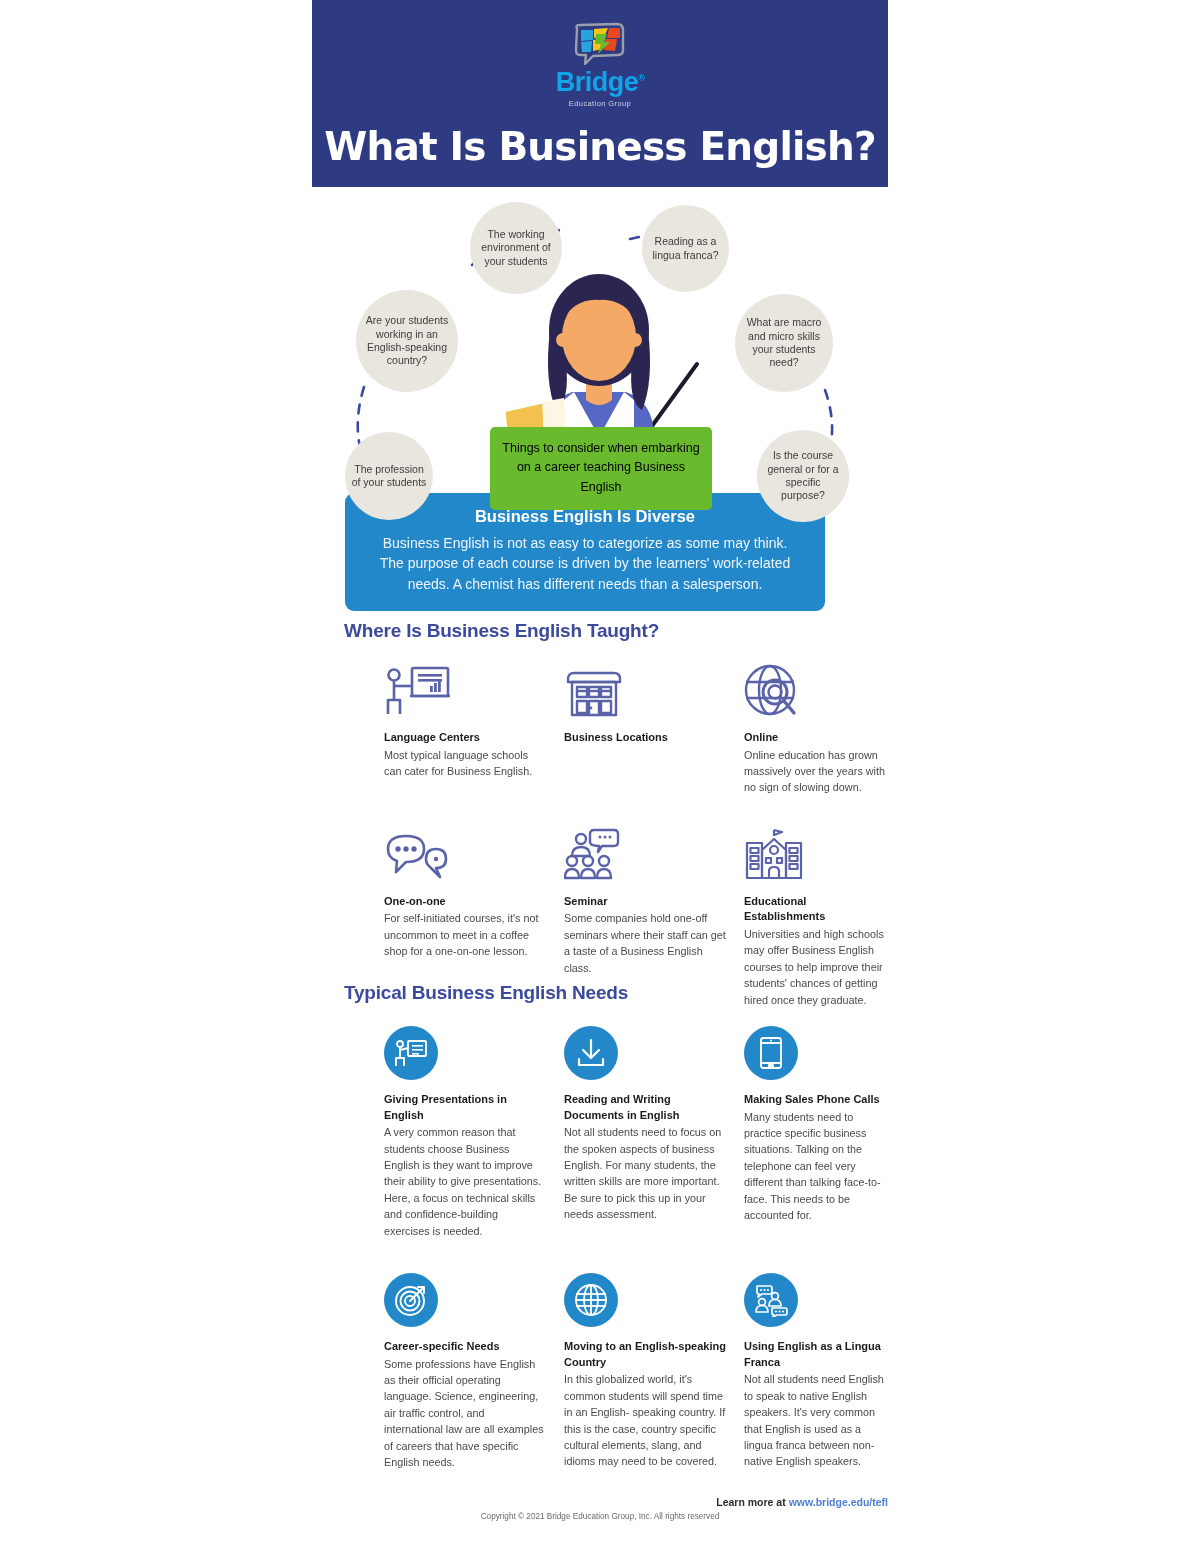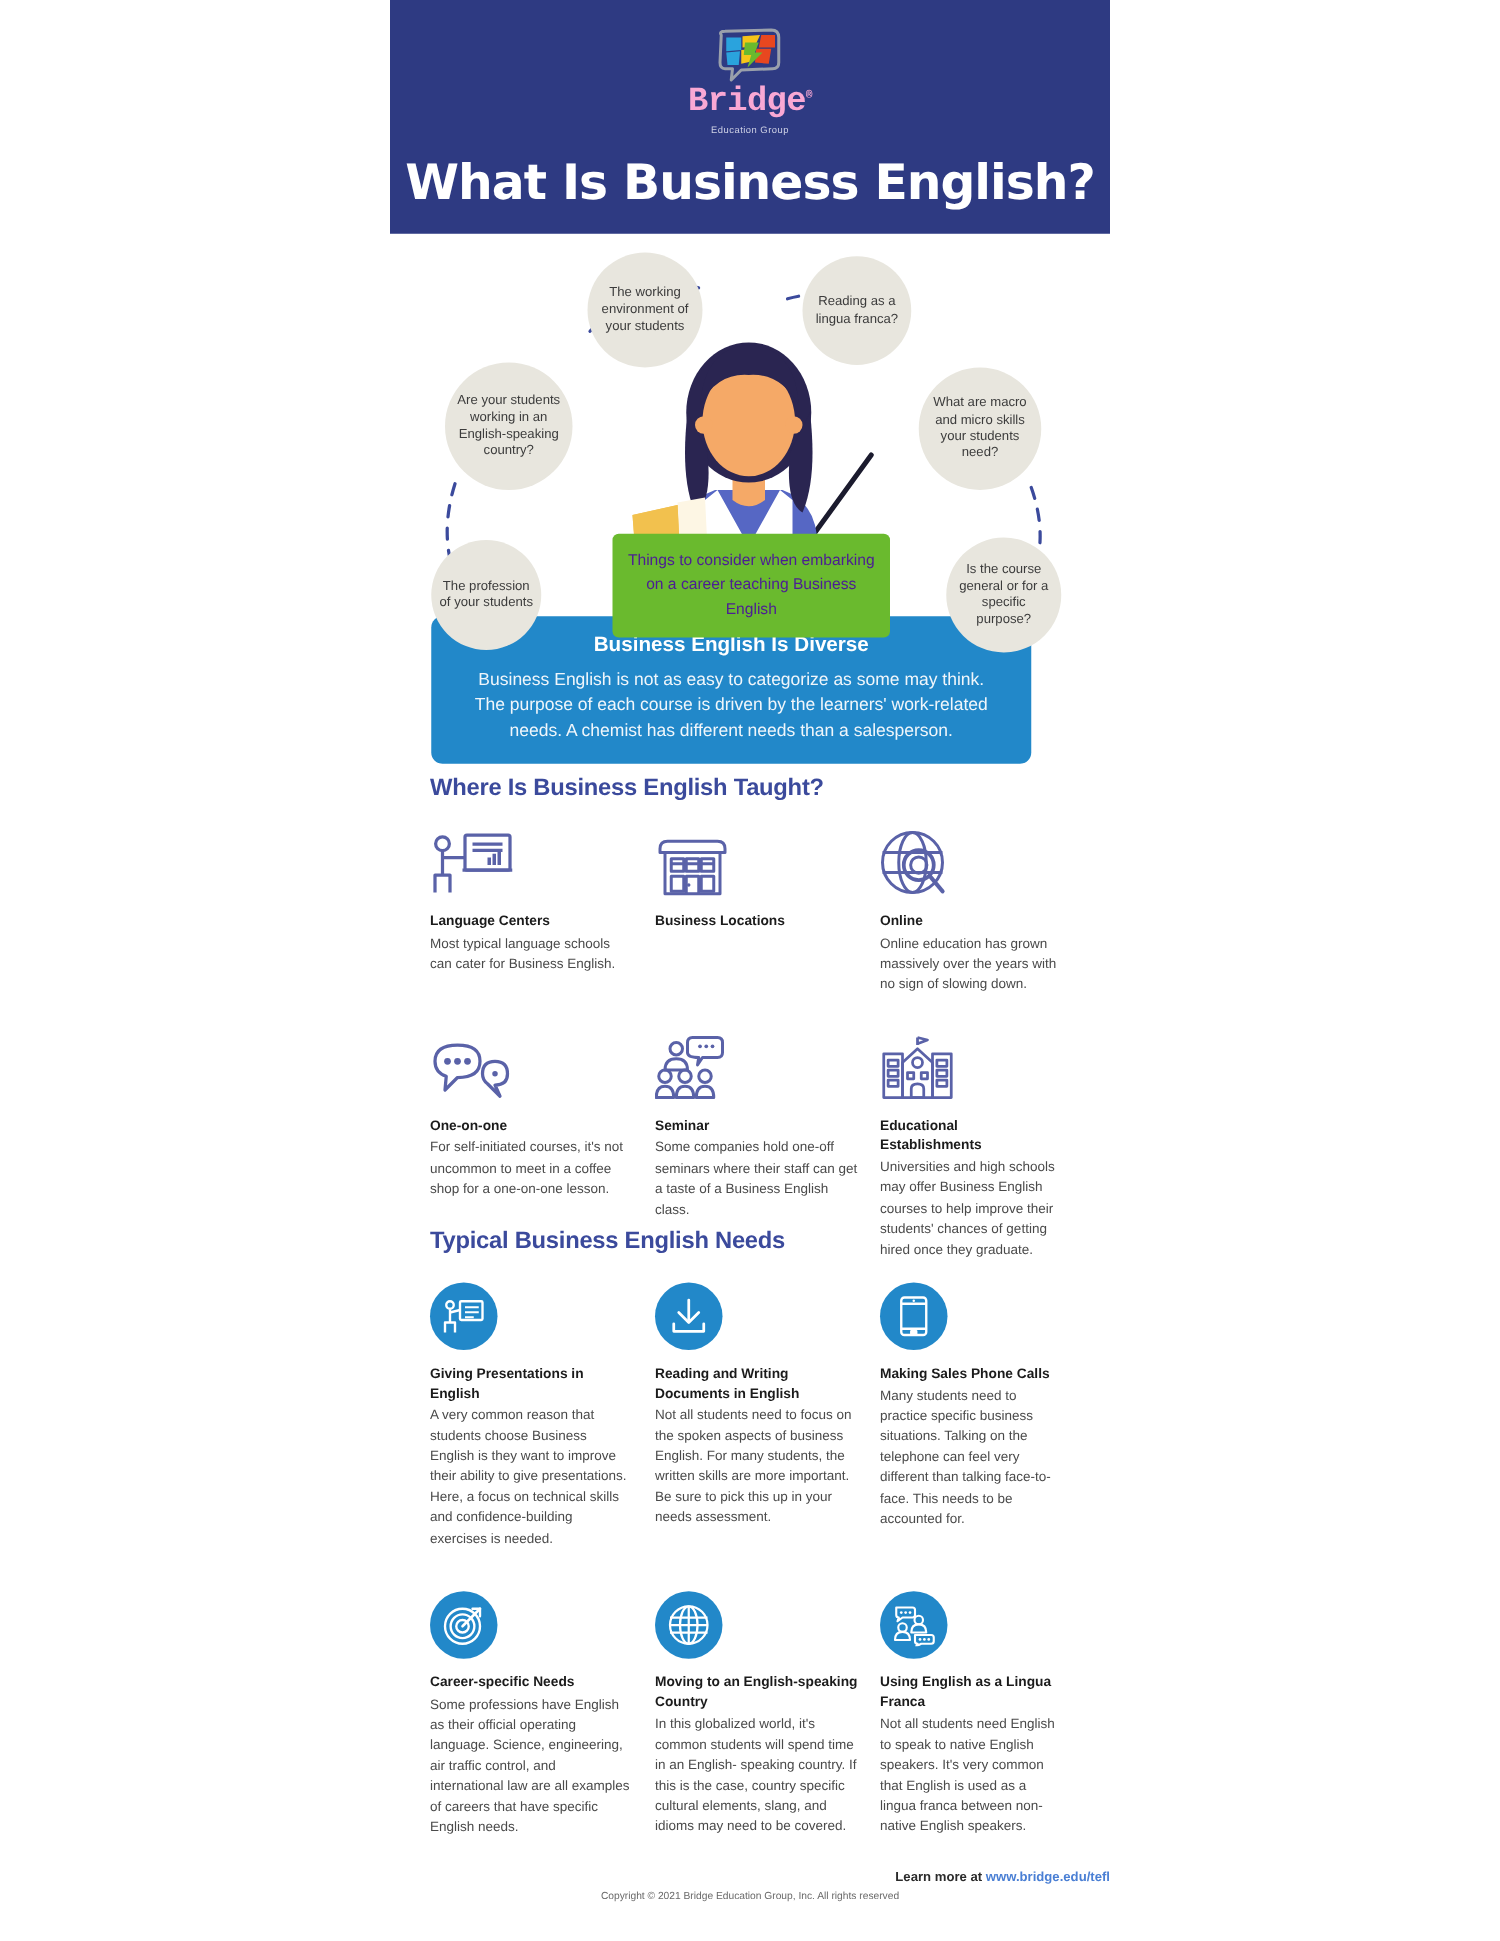--- a/index.html
+++ b/index.html
@@ -33,28 +33,28 @@
     padding-top: 22px;
     width: 120px;
   }
   .logo-mark {
     width: 58px;
     height: 44px;
     margin: 0 auto;
     position: relative;
   }
   .logo-word {
-    color: #f9a8d4;
+    color: #0ea5e9;
     font-size: 27px;
     font-weight: bold;
     letter-spacing: -0.5px;
     line-height: 1;
     margin-top: 3px;
     position: relative;
-    font-family: Liberation Mono, monospace;
+    font-family: Liberation Sans, sans-serif;
   }
   .logo-word sup {
     font-size: 9px;
     vertical-align: super;
   }
   .logo-sub {
     color: #cfd2e6;
     font-size: 7.5px;
     letter-spacing: 0.4px;
     margin-top: 3px;
@@ -94,21 +94,21 @@
 
   .illus { position: absolute; left: 182px; top: 65px; width: 210px; height: 300px; z-index: 2; }
 
   .green-box {
     position: absolute;
     left: 178px;
     top: 240px;
     width: 222px;
     background: #6aba2e;
     border-radius: 5px;
-    color: #4c1d95;
+    color: #000000;
     font-size: 12.5px;
     line-height: 1.55;
     text-align: center;
     padding: 12px 10px 13px;
     z-index: 5;
   }
 
   .blue-box {
     position: absolute;
     left: 33px;
@@ -138,20 +138,21 @@
     color: #3b4a9c;
     font-size: 19px;
     font-weight: bold;
     margin-bottom: 18px;
     letter-spacing: -0.2px;
   }
   .grid {
     display: grid;
     grid-template-columns: 180px 180px 160px;
     column-gap: 0px;
+    margin-left: 40px;
   }
   .cell { padding-right: 18px; }
   .cell .ico { height: 58px; display: flex; align-items: flex-end; margin-bottom: 12px; }
   .cell h3 {
     font-size: 11px;
     font-weight: bold;
     color: #1b1b1b;
     line-height: 1.42;
     margin-bottom: 1px;
   }

